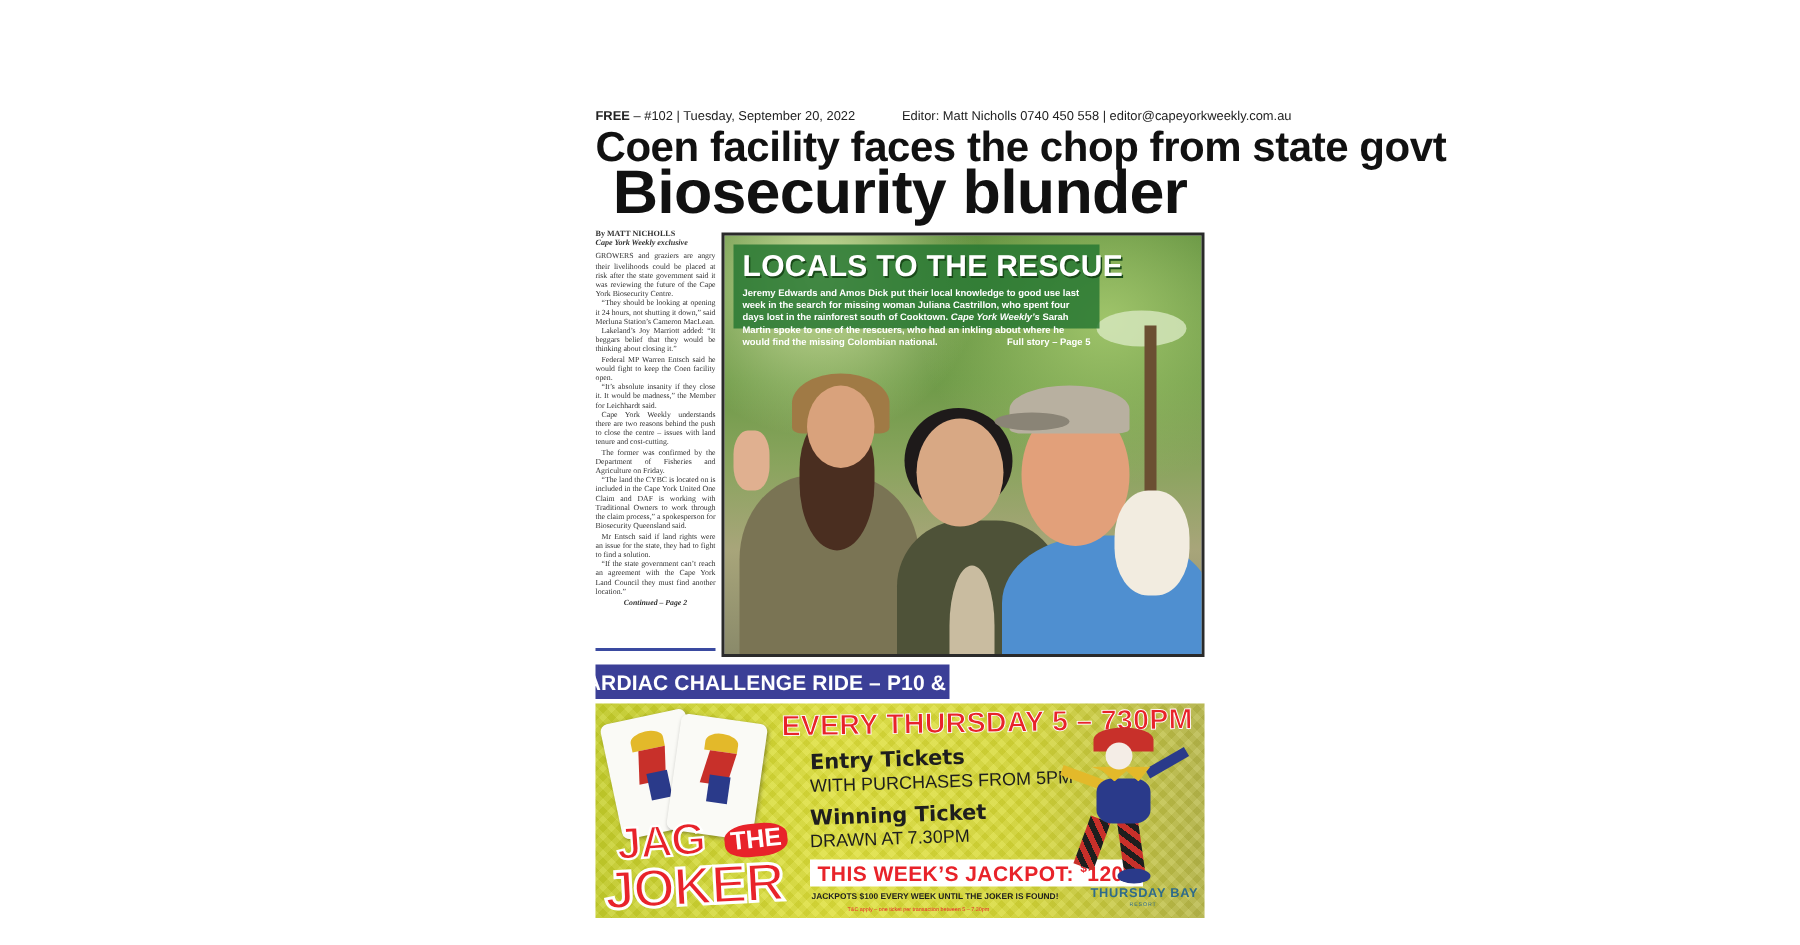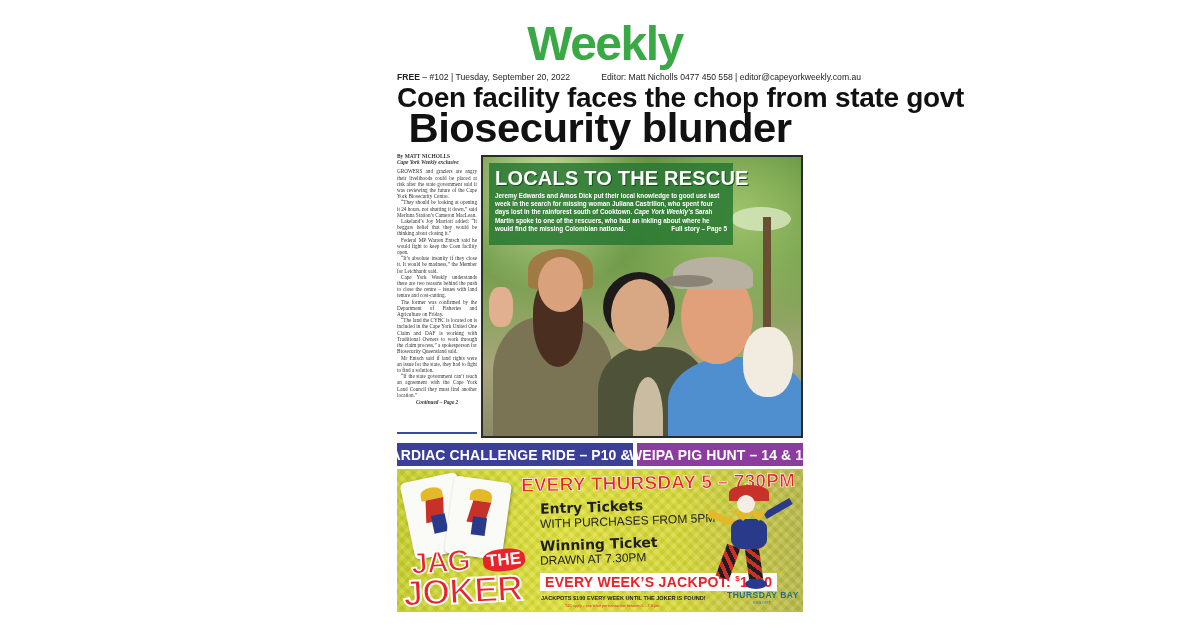--- a/index.html
+++ b/index.html
@@ -48,21 +48,21 @@
   .p2-body { left: 115px; top: 190px; width: 110px; height: 110px; background: #4e5238; border-radius: 40% 40% 0 0; }
   .p2-hair { left: 120px; top: 115px; width: 72px; height: 70px; background: #1e1a1a; border-radius: 50%; }
   .p2-head { left: 128px; top: 122px; width: 58px; height: 72px; background: #d8a884; border-radius: 50%; }
   .p2-shirt { left: 150px; top: 220px; width: 30px; height: 80px; background: #c9bca0; }
   .p3-body { left: 185px; top: 200px; width: 140px; height: 100px; background: #4f8fd0; border-radius: 45% 45% 0 0; }
   .p3-head { left: 198px; top: 112px; width: 72px; height: 95px; background: #e2a07a; border-radius: 50%; }
   .p3-cap { left: 190px; top: 100px; width: 80px; height: 32px; background: #b8b0a0; border-radius: 50% 50% 10% 10%; }
   .p3-brim { left: 180px; top: 118px; width: 50px; height: 12px; background: #8a8476; border-radius: 50%; }
   .fluff { left: 260px; top: 170px; width: 50px; height: 70px; background: #f2ece0; border-radius: 45%; }
 
-  .rescue-box { position: absolute; left: 6px; top: 6px; width: 244px; height: 82px; background: rgba(40, 120, 50, 0.85); padding: 4px 6px; }
+  .rescue-box { position: absolute; left: 6px; top: 6px; width: 244px; height: 56px; background: rgba(40, 120, 50, 0.85); padding: 4px 6px; }
   .rescue-title { font-weight: 700; font-size: 20px; color: #ffffff; letter-spacing: 0.2px; white-space: nowrap; text-shadow: 1px 1px 0 #1a4a1a; }
   .rescue-text { font-weight: 700; font-size: 6.3px; line-height: 8.2px; color: #ffffff; margin-top: 2px; }
   .rescue-text i { font-style: italic; }
   .rescue-link { float: right; font-weight: 700; }
 
   
   .teaser { position: absolute; top: 429px; height: 23px; color: #ffffff; font-weight: 700; font-size: 14px; display: flex; align-items: center; justify-content: center; white-space: nowrap; letter-spacing: 0.1px; }
   .teaser-1 { left: 0; width: 236px; background: #3b3f97; }
   .teaser-2 { left: 240px; width: 166px; background: #8c3c9e; }
 
@@ -107,26 +107,25 @@
 
   .albatross { position: absolute; left: 330px; top: 121px; font-weight: 700; font-size: 8.5px; color: #2e6b8a; letter-spacing: 0.5px; white-space: nowrap; }
   .albatross-sub { position: absolute; left: 356px; top: 132px; font-size: 3.5px; color: #2e6b8a; letter-spacing: 0.6px; }
 </style>
 </head>
 <body>
 
 <div class="page">
 
   <div class="masthead">
-    <span class="mast-weekly">Weekly</span>
   </div>
 
   <div class="dateline">
     <span><b>FREE</b><span> – #102 | Tuesday, September 20, 2022</span></span>
-    <span>Editor: Matt Nicholls 0477 450 558 | editor@capeyorkweekly.com.au</span>
+    <span>Editor: Matt Nicholls 0740 450 558 | editor@capeyorkweekly.com.au</span>
   </div>
 
   <div class="subhead">Coen facility faces the chop from state govt</div>
   <div class="headline">Biosecurity blunder</div>
 
   <div class="story">
     <div class="byline">By MATT NICHOLLS</div>
     <div class="byline-sub">Cape York Weekly exclusive</div>
     <p class="first">GROWERS and graziers are angry their livelihoods could be placed at risk after the state government said it was reviewing the future of the Cape York Biosecurity Centre.</p>
     <p>“They should be looking at opening it 24 hours, not shutting it down,” said Merluna Station’s Cameron MacLean.</p>
@@ -160,21 +159,20 @@
     <div class="person p3-brim"></div>
     <div class="person fluff"></div>
 
     <div class="rescue-box">
       <div class="rescue-title">LOCALS TO THE RESCUE</div>
       <div class="rescue-text"><span>Jeremy Edwards and Amos Dick put their local knowledge to good use last week in the search for missing woman Juliana Castrillon, who spent four days lost in the rainforest south of Cooktown. </span><i>Cape York Weekly’s</i><span> Sarah Martin spoke to one of the rescuers, who had an inkling about where he would find the missing Colombian national.</span> <span class="rescue-link">Full story – Page 5</span></div>
     </div>
   </div>
 
   <div class="teaser teaser-1">CARDIAC CHALLENGE RIDE – P10 &amp; 11</div>
-  <div class="teaser teaser-2">WEIPA PIG HUNT – 14 &amp; 15</div>
 
   <div class="ad">
     <div class="card card-1">
       <div class="card-jester">
           <div class="hat"></div>
           <div class="body1"></div>
           <div class="body2"></div>
         </div>
     </div>
     <div class="card card-2">
@@ -186,21 +184,21 @@
     </div>
     <div class="jag">JAG</div>
     <div class="the">THE</div>
     <div class="joker">JOKER</div>
 
     <div class="ad-every">EVERY THURSDAY 5 – 730PM</div>
     <div class="ad-entry">Entry Tickets</div>
     <div class="ad-entry-sub">WITH PURCHASES FROM 5PM</div>
     <div class="ad-win">Winning Ticket</div>
     <div class="ad-win-sub">DRAWN AT 7.30PM</div>
-    <div class="ad-jackpot"><span>EVERY WEEK’S JACKPOT: </span><sup>$</sup><span>1200</span></div>
+    <div class="ad-jackpot"><span>THIS WEEK’S JACKPOT: </span><sup>$</sup><span>1200</span></div>
     <div class="ad-weekly">JACKPOTS $100 EVERY WEEK UNTIL THE JOKER IS FOUND!</div>
     <div class="ad-tc">T&amp;C apply – one ticket per transaction between 5 – 7.30pm</div>
 
     <div class="jester">
       <div class="j-leg-l"></div>
         <div class="j-leg-r"></div>
         <div class="j-shoe"></div>
       <div class="j-arm-l"></div>
         <div class="j-arm-r"></div>
       <div class="j-body"></div>

